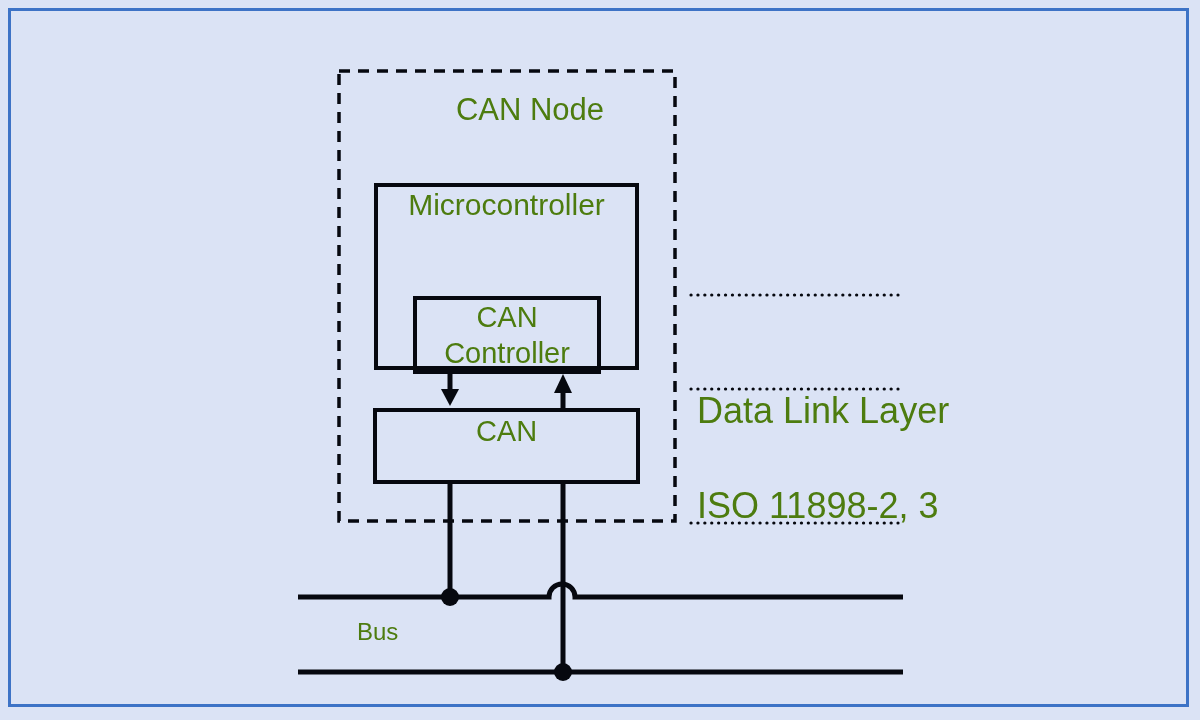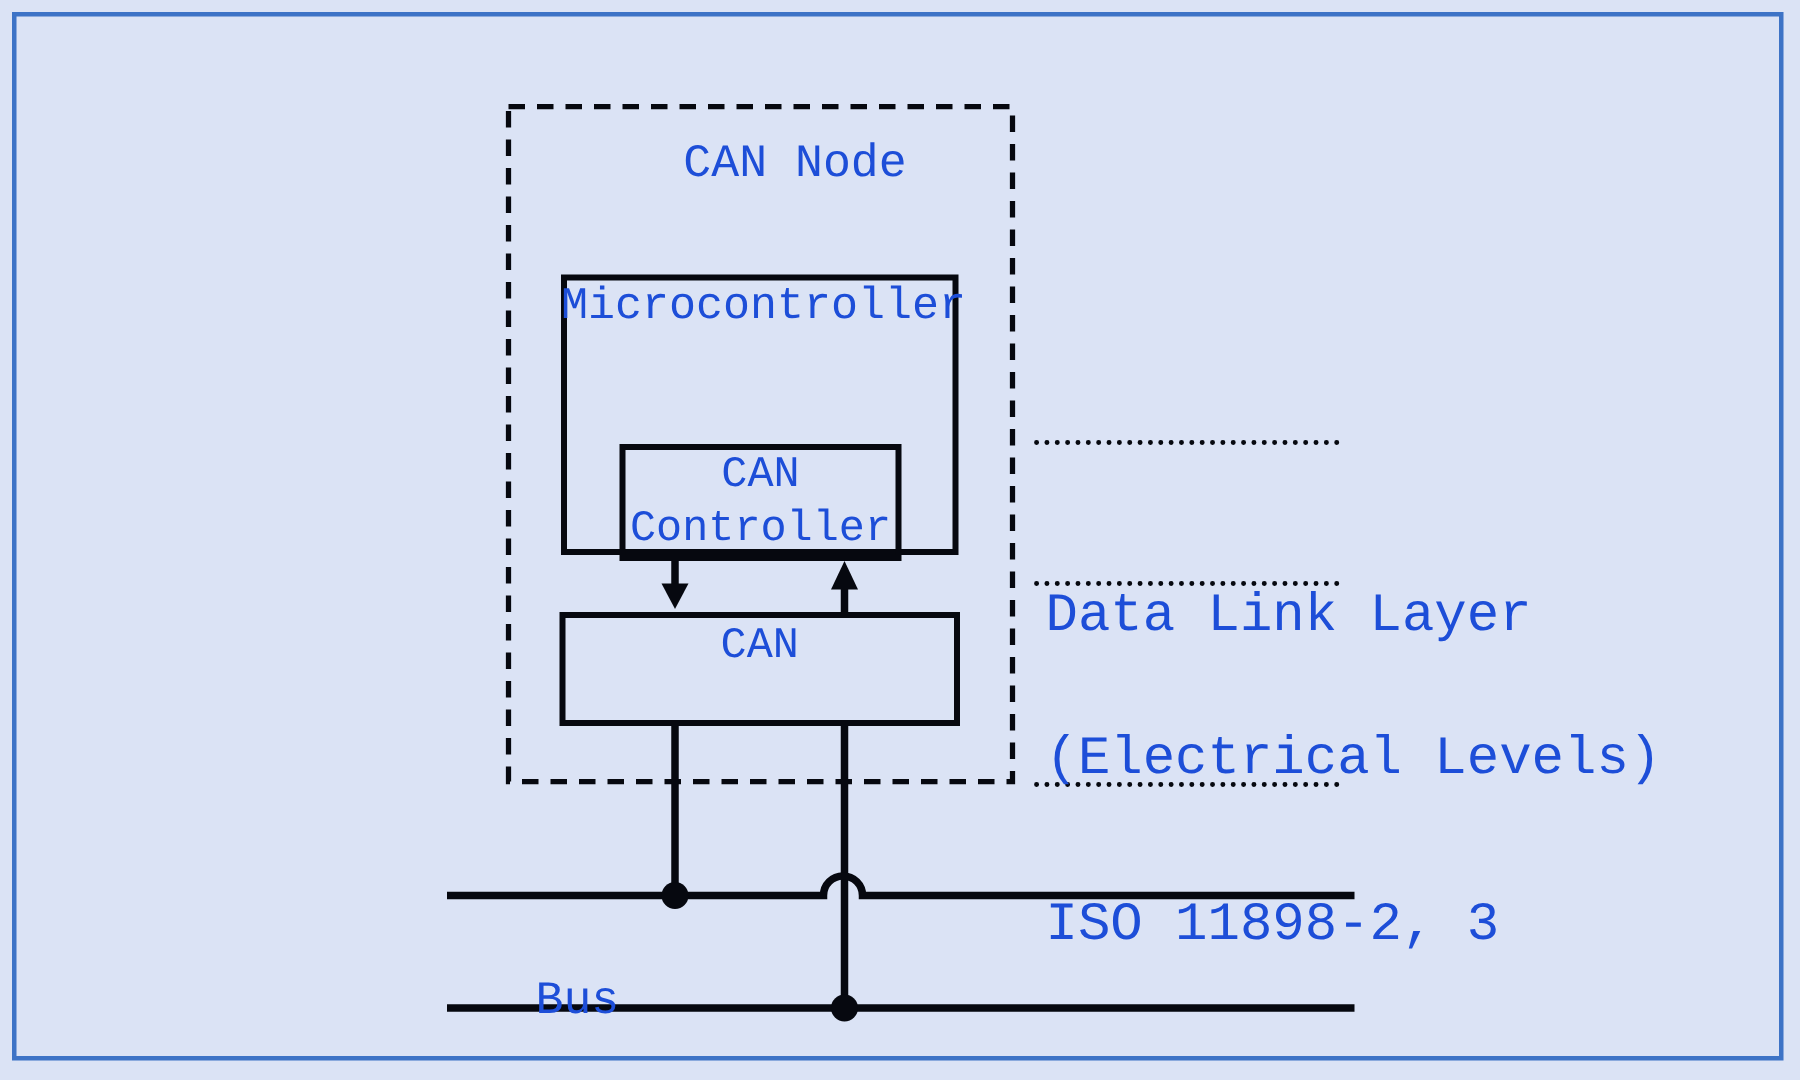--- a/index.html
+++ b/index.html
@@ -6,22 +6,22 @@
     margin: 0;
     padding: 0;
     background: #dbe3f5;
   }
   #stage {
     position: relative;
     width: 1200px;
     height: 708px;
     background: #dbe3f5;
     overflow: hidden;
-    font-family: Liberation Mono, monospace;
-    color: #1d4ed8;
+    font-family: Liberation Sans, sans-serif;
+    color: #4d7c0f;
   }
   #frame {
     position: absolute;
     left: 8px;
     top: 8px;
     width: 1181px;
     height: 699px;
     border: 3px solid #3d73c6;
     box-sizing: border-box;
     pointer-events: none;
@@ -72,22 +72,21 @@
   .anno {
     left: 697px;
     font-size: 36px;
     line-height: 37px;
   }
   .anno-dll { top: 318px; }
   .anno-mau { top: 413px; }
   .bus-label {
     left: 357px;
     top: 618px;
-    font-size: 31px;
-    margin-top: 31px;
+    font-size: 24px;
   }
 </style>
 </head>
 <body>
 
 <div id="stage">
 
   <svg id="diagram-svg" viewBox="0 0 1200 720" xmlns="http://www.w3.org/2000/svg">
 
     <rect x="339" y="71" width="336" height="450" fill="none" stroke="#06080f" stroke-width="3.5" stroke-dasharray="11 8"></rect>
@@ -130,20 +129,19 @@
 
   <div class="lbl centered transceiver-label">
     <div>CAN</div>
   </div>
 
   <div class="lbl anno anno-dll">
     <div>Data Link Layer</div>
   </div>
 
   <div class="lbl anno anno-mau">
-    <div>(Electrical Levels)</div>
     <div>ISO 11898-2, 3</div>
   </div>
 
   <div class="lbl bus-label">Bus</div>
 
   <div id="frame"></div>
 </div>
 
 </body></html>

